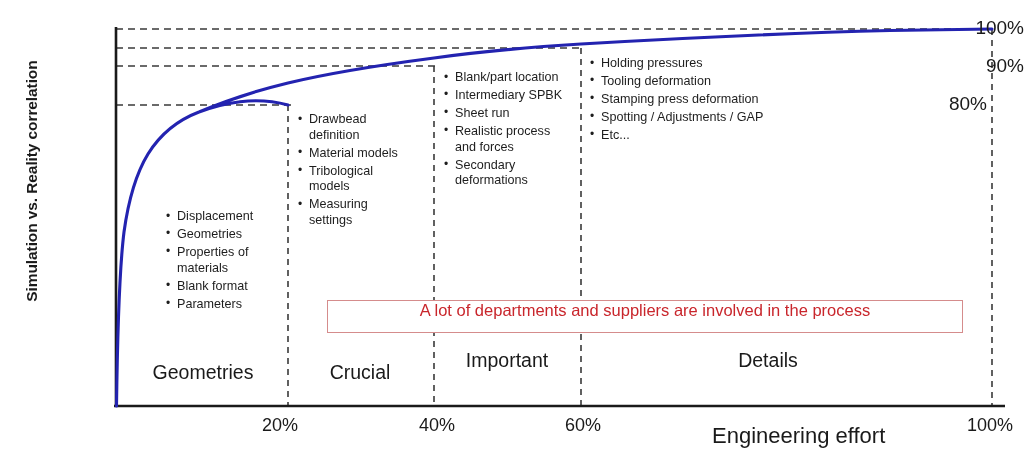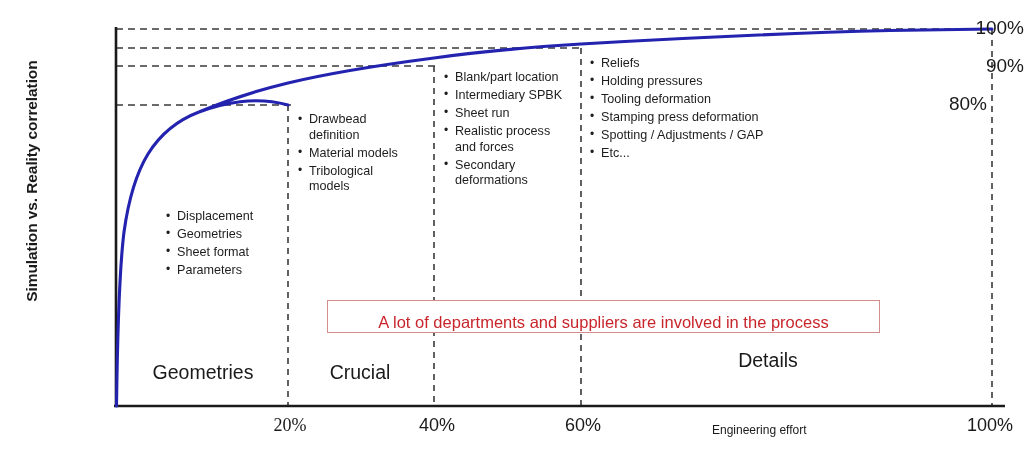--- a/index.html
+++ b/index.html
@@ -29,21 +29,21 @@
     font-size: 15.5px;
     font-weight: bold;
     color: #1a1a1a;
     letter-spacing: -0.1px;
     white-space: nowrap;
   }
   #x-axis-title {
     position: absolute;
     left: 712px;
     top: 423px;
-    font-size: 12px;
+    font-size: 22px;
     color: #1a1a1a;
     white-space: nowrap;
   }
   
   .y-tick {
     position: absolute;
     right: 0;
     width: 112px;
     text-align: right;
     font-size: 19px;
@@ -91,26 +91,26 @@
     font-size: 19.5px;
     color: #1a1a1a;
     white-space: nowrap;
     transform: translateX(-50%);
   }
   
   #callout-box {
     position: absolute;
     left: 327px;
     top: 300px;
-    width: 553px;
+    width: 636px;
     height: 33px;
     border: 1.3px solid #d58c8c;
     background: #ffffff;
     display: flex;
-    align-items: flex-end;
+    align-items: flex-start;
     justify-content: center;
   }
   #callout-text {
     font-size: 16.5px;
     color: #c9262c;
     white-space: nowrap;
   }
 </style>
 </head>
 <body>
@@ -151,62 +151,66 @@
              C 684 38, 790 33, 890 30.5
              C 930 29.6, 965 29.2, 992 29"></path>
   </svg>
 
   <div id="y-axis-title">Simulation vs. Reality correlation</div>
 
   <div class="y-tick" style="top: 18px;">100%</div>
   <div class="y-tick" style="top: 56px;">90%</div>
   <div class="y-tick" style="top: 94px; text-align: center;">80%</div>
 
-  <div class="x-tick" style="left: 290px;  top: 416px; font-family: Liberation Serif, serif;">20%</div>
+  <div class="x-tick" style="left: 280px;  top: 416px;">20%</div>
   <div class="x-tick" style="left: 437px;  top: 416px;">40%</div>
   <div class="x-tick" style="left: 583px;  top: 416px;">60%</div>
   <div class="x-tick" style="left: 990px;  top: 416px;">100%</div>
 
   <div id="x-axis-title">Engineering effort</div>
 
   <div class="bullet-list" style="left: 166px; top: 209px; width: 110px;">
     <div class="bullet-item">Displacement</div>
     <div class="bullet-item">Geometries</div>
-    <div class="bullet-item">Sheet format</div>
+    <div class="bullet-item">Properties of
+materials</div>
+    <div class="bullet-item">Blank format</div>
     <div class="bullet-item">Parameters</div>
   </div>
 
   <div class="bullet-list" style="left: 298px; top: 112px; width: 116px;">
     <div class="bullet-item">Drawbead
 definition</div>
     <div class="bullet-item">Material models</div>
     <div class="bullet-item">Tribological
 models</div>
+    <div class="bullet-item">Measuring
+settings</div>
   </div>
 
   <div class="bullet-list" style="left: 444px; top: 70px; width: 130px;">
     <div class="bullet-item">Blank/part location</div>
     <div class="bullet-item">Intermediary SPBK</div>
     <div class="bullet-item">Sheet run</div>
     <div class="bullet-item">Realistic process
 and forces</div>
     <div class="bullet-item">Secondary
 deformations</div>
   </div>
 
   <div class="bullet-list" style="left: 590px; top: 56px; width: 240px;">
-    <div class="bullet-item">Reliefs</div>
     <div class="bullet-item">Holding pressures</div>
     <div class="bullet-item">Tooling deformation</div>
     <div class="bullet-item">Stamping press deformation</div>
     <div class="bullet-item">Spotting / Adjustments / GAP</div>
     <div class="bullet-item">Etc...</div>
   </div>
 
   <div id="callout-box">
     <span id="callout-text">A lot of departments and suppliers are involved in the process</span>
   </div>
 
   <div class="zone-label" style="left: 203px; top: 361px;">Geometries</div>
   <div class="zone-label" style="left: 360px; top: 361px;">Crucial</div>
+  <div class="zone-label" style="left: 507px; top: 349px;">Important</div>
   <div class="zone-label" style="left: 768px; top: 349px;">Details</div>
 
 </div>
 
 </body></html>

